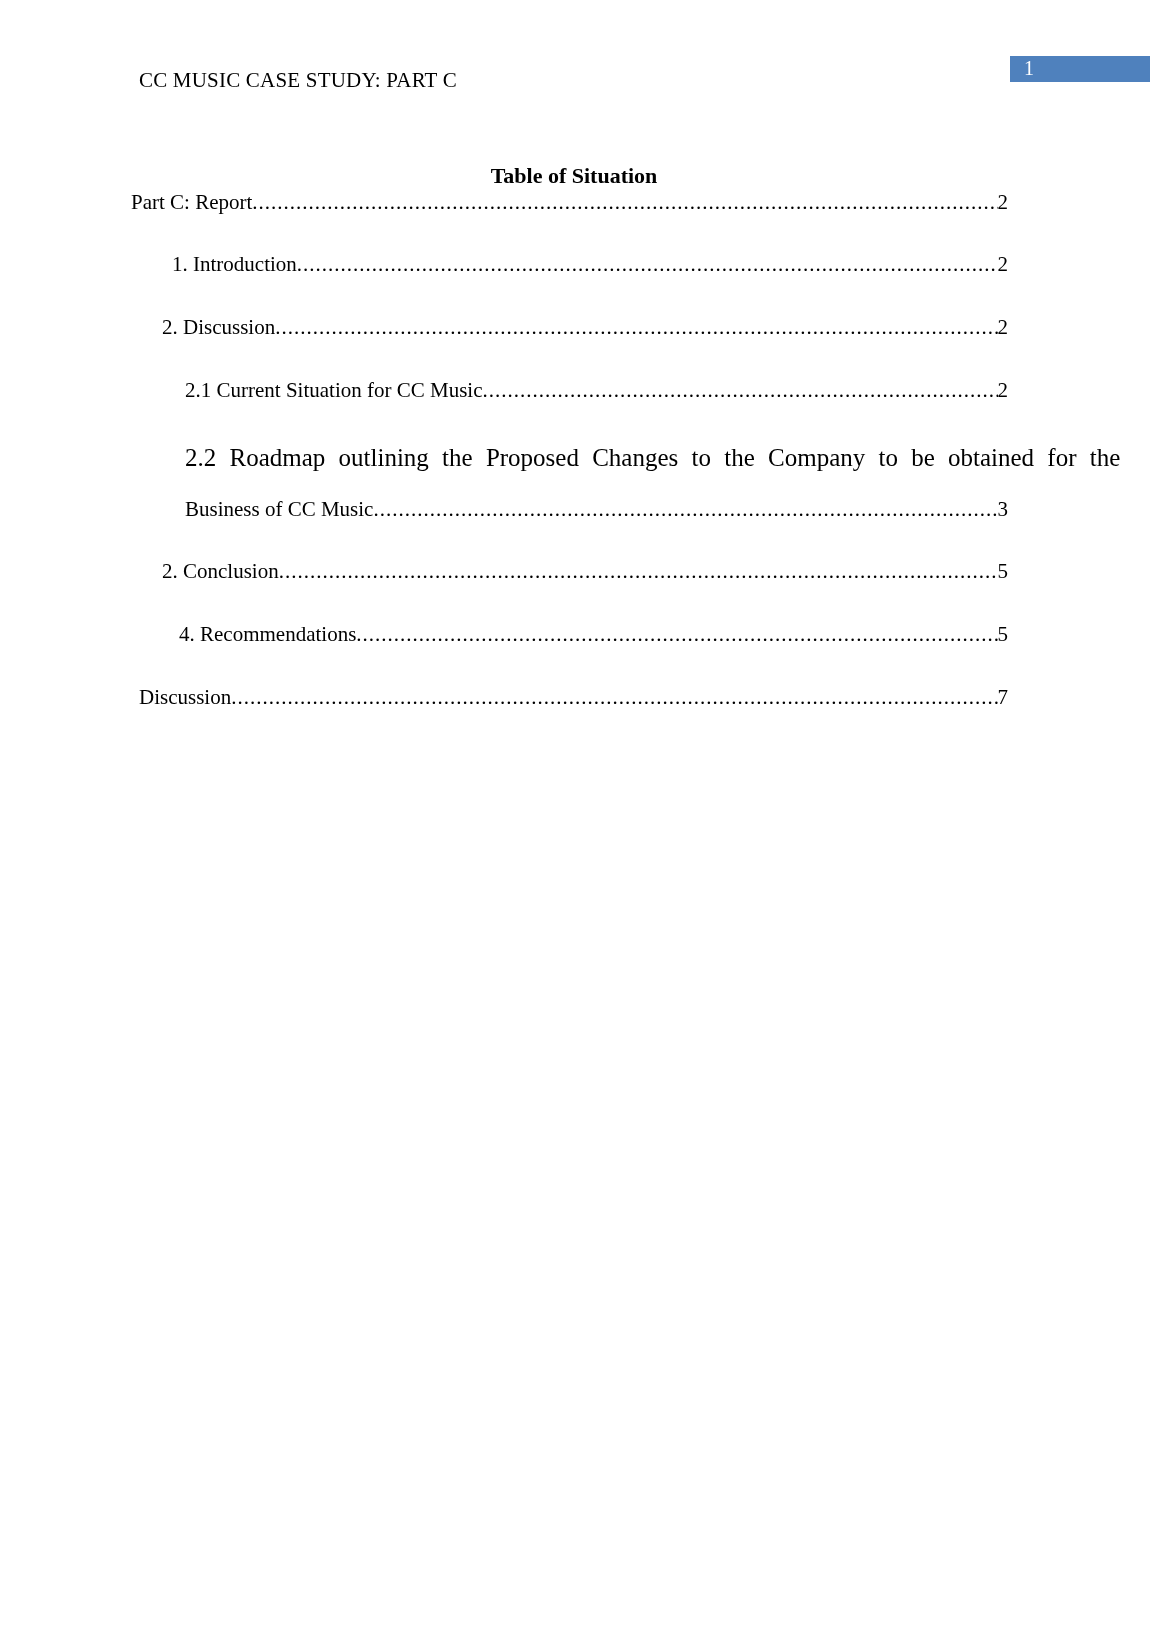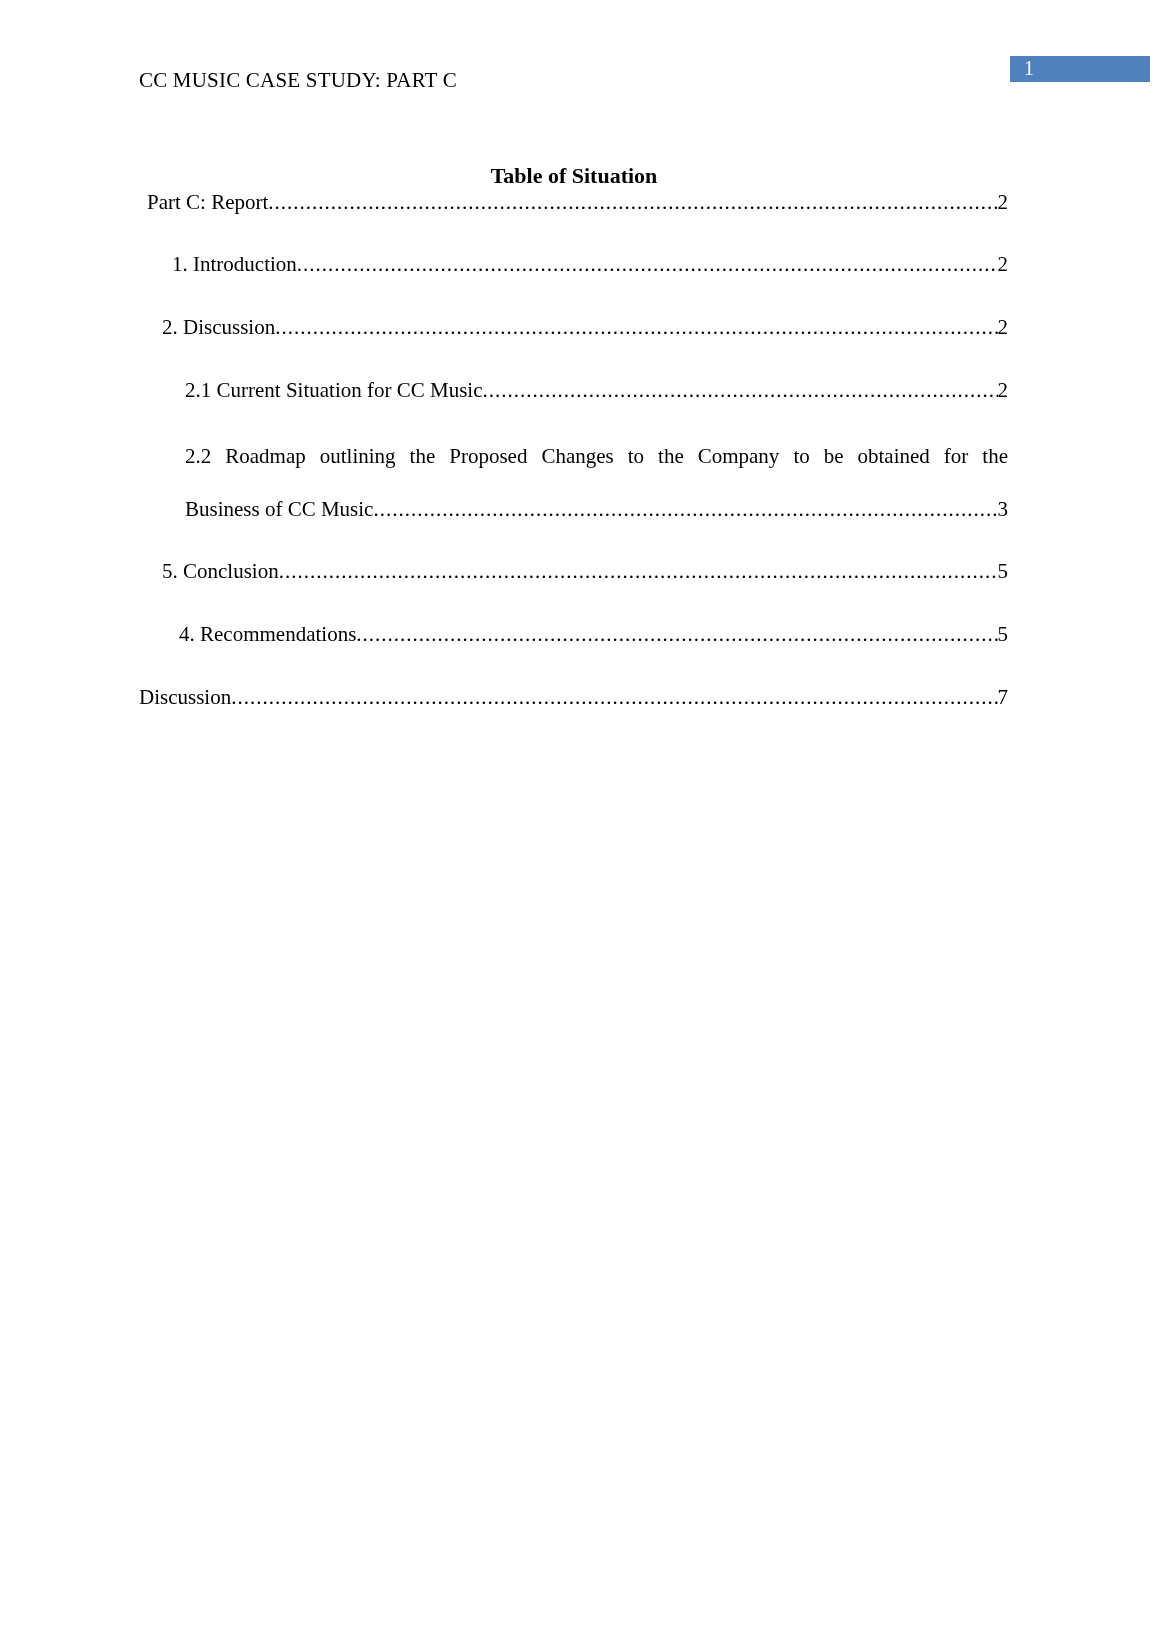--- a/index.html
+++ b/index.html
@@ -7,35 +7,35 @@
          font-family: "Liberation Serif", serif; color: #000; }
   .header-title { position: absolute; left: 139px; top: 68px; font-size: 21px; letter-spacing: 0.2px; }
   .page-num-box { position: absolute; left: 1010px; top: 56px; width: 140px; height: 26px; background: #4f81bd; }
   .page-num { position: absolute; left: 14px; top: 1px; color: #ffffff; font-size: 20px; }
   .toc-heading { position: absolute; left: 0; width: 1148px; top: 163px; text-align: center; font-weight: bold; font-size: 22px; }
   .toc-row { position: absolute; display: flex; align-items: baseline; font-size: 21px; right: 150px; }
   .toc-row .label { white-space: nowrap; }
   .toc-row .leader { flex: 1; overflow: hidden; white-space: nowrap; letter-spacing: 1px; }
   .toc-row .leader::after { content: "........................................................................................................................................................................................................................................................................"; }
   .toc-row .pg { white-space: nowrap; }
-  .wrap-line { position: absolute; left: 185px; right: 150px; top: 444px; font-size: 21px; text-align: justify; text-align-last: justify; white-space: nowrap; display: flex; justify-content: space-between; }
+  .wrap-line { position: absolute; left: 185px; right: 150px; top: 444px; font-size: 25px; text-align: justify; text-align-last: justify; white-space: nowrap; display: flex; justify-content: space-between; }
 </style>
 </head>
 <body>
 
 <div>
   <div class="header-title">CC MUSIC CASE STUDY: PART C</div>
   <div class="page-num-box">
     <span class="page-num">1</span>
   </div>
 </div>
 
 <div class="toc-heading">Table of Situation</div>
 
-<div class="toc-row" style="left:147px; top:190px;justify-content:space-between;">
+<div class="toc-row" style="left:131px; top:190px;justify-content:space-between;">
   <span class="label">Part C: Report</span>
   <span class="leader"></span>
   <span class="pg">2</span>
 </div>
 
 <div class="toc-row" style="left:172px; top:252px;">
   <span class="label">1. Introduction</span>
   <span class="leader"></span>
   <span class="pg">2</span>
 </div>
@@ -55,21 +55,21 @@
 <div>
   <div class="wrap-line" style="display:block; word-spacing:7px;">2.2 Roadmap outlining the Proposed Changes to the Company to be obtained for the</div>
   <div class="toc-row" style="left:185px; top:497px;">
     <span class="label">Business of CC Music</span>
     <span class="leader"></span>
     <span class="pg">3</span>
   </div>
 </div>
 
 <div class="toc-row" style="left:162px; top:559px;">
-  <span class="label">5. Conclusion</span>
+  <span class="label">2. Conclusion</span>
   <span class="leader"></span>
   <span class="pg">5</span>
 </div>
 
 <div class="toc-row" style="left:162px; top:622px;margin-left:17px;">
   <span class="label">4. Recommendations</span>
   <span class="leader"></span>
   <span class="pg">5</span>
 </div>
 

